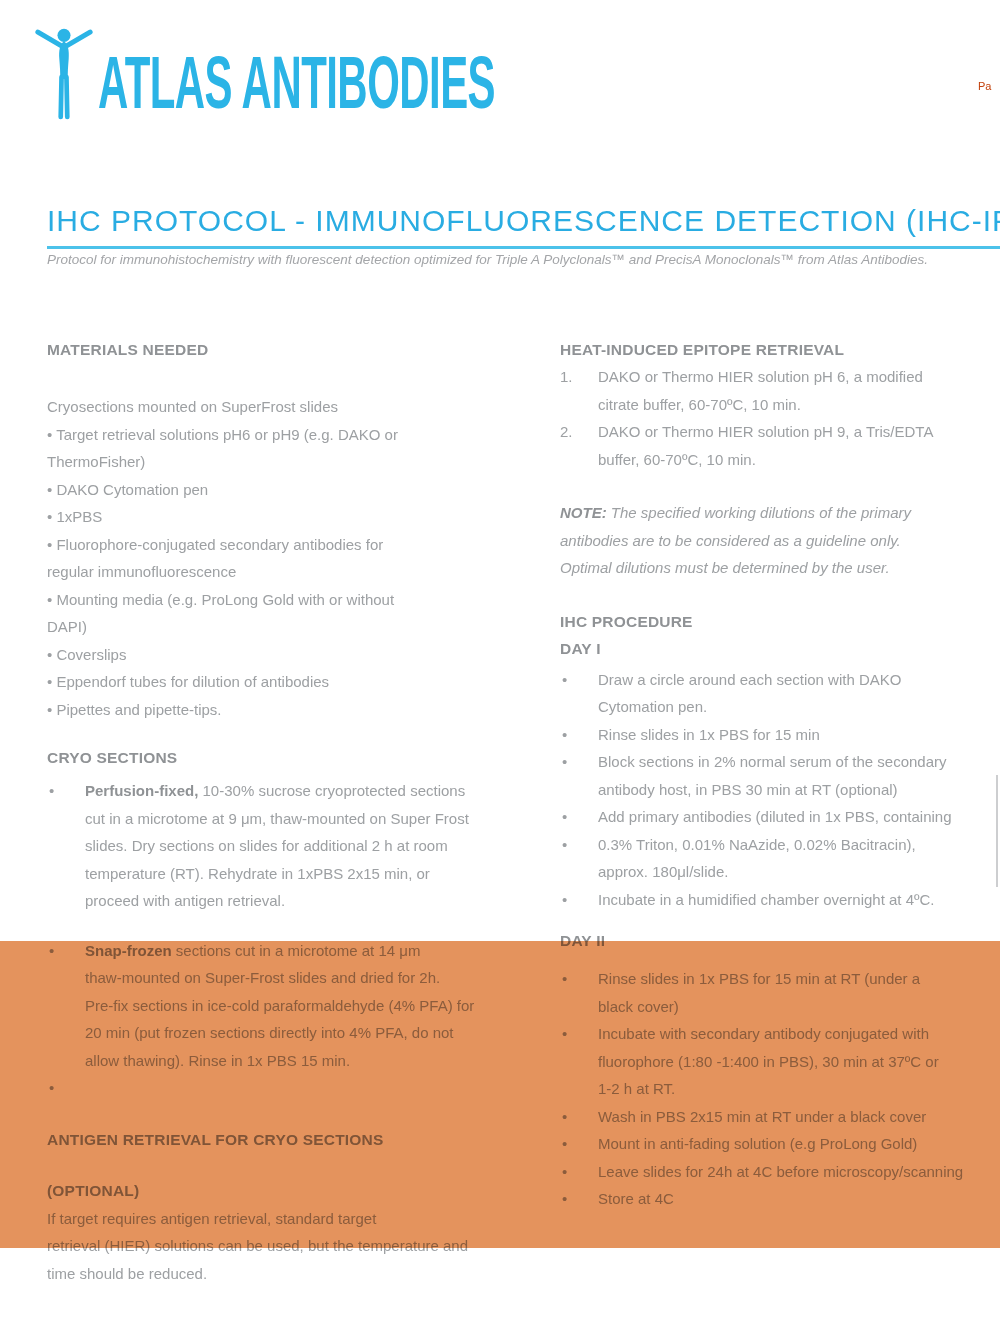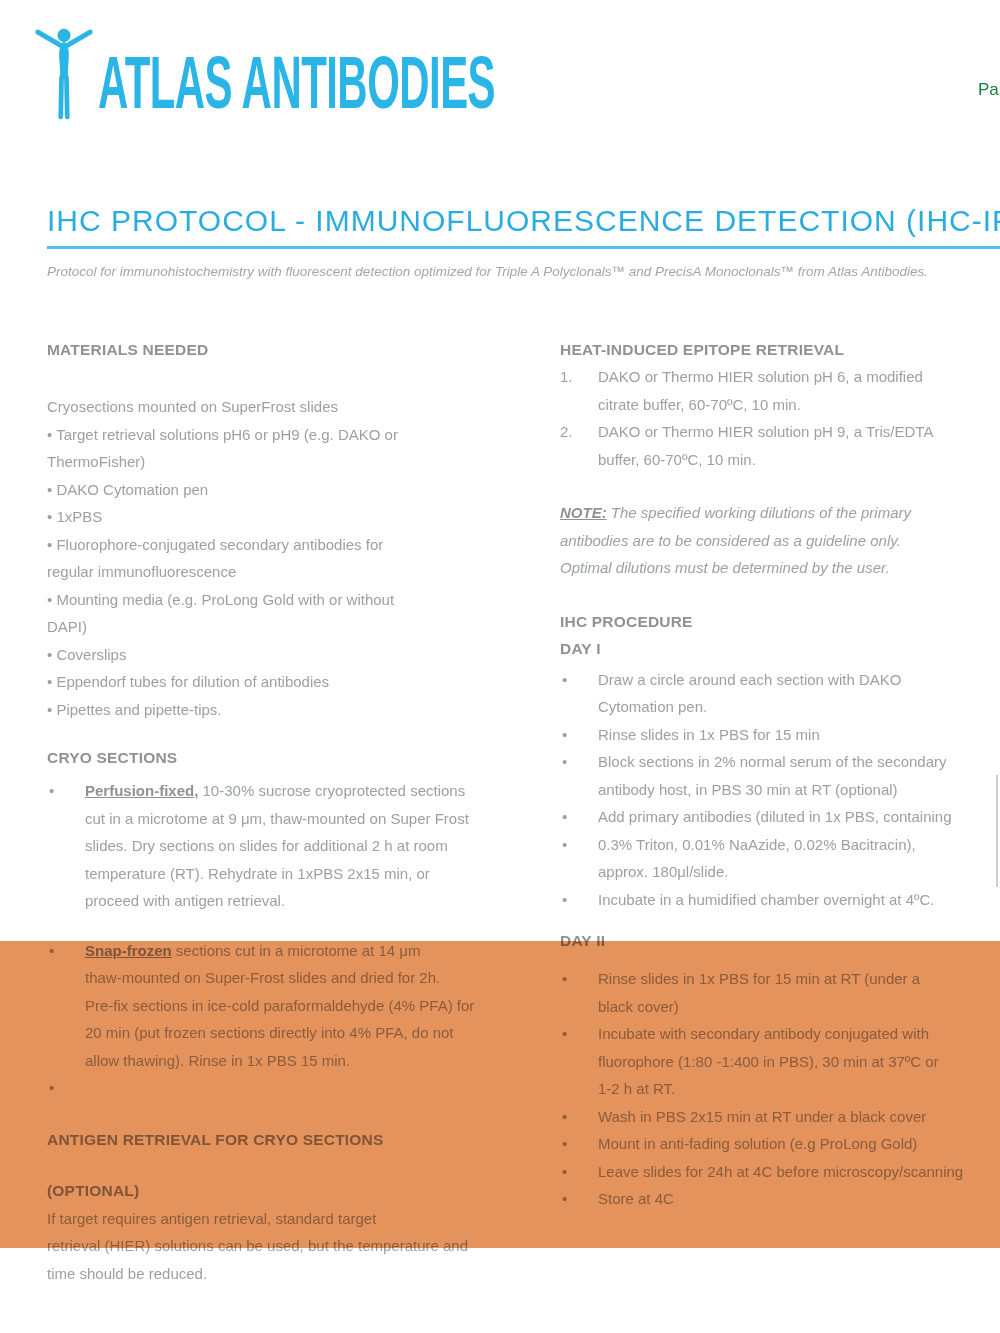--- a/index.html
+++ b/index.html
@@ -4,34 +4,34 @@
 <style>
   html,body{margin:0;padding:0;background:#ffffff;}
   .page{position:relative;width:1000px;height:1333px;background:#ffffff;overflow:hidden;
         font-family:"Liberation Sans","DejaVu Sans",sans-serif;}
   
   .logo-wrap{position:absolute;left:32px;top:28px;display:flex;align-items:flex-end;}
   .logo-figure{width:64px;height:92px;flex:0 0 auto;}
   .logo-text{color:#2bb4e6;font-weight:700;font-size:75px;line-height:75px;
              letter-spacing:-1px;transform:scaleX(0.56);transform-origin:left top;
              white-space:nowrap;margin-left:2px;margin-top:14px;}
-  .page-label{position:absolute;left:978px;top:80px;font-size:17px;color:#15803d;white-space:nowrap;}
+  .page-label{position:absolute;left:978px;top:80px;font-size:11px;color:#c2410c;white-space:nowrap;}
   
   .doc-title{position:absolute;left:47px;top:204px;font-size:30px;font-weight:500;
              letter-spacing:1px;color:#29ace2;white-space:nowrap;}
   .title-rule{position:absolute;left:47px;top:246px;width:953px;height:3px;background:#4cc2ea;}
-  .doc-subtitle{position:absolute;left:47px;top:264px;font-size:13.5px;font-style:italic;
+  .doc-subtitle{position:absolute;left:47px;top:252px;font-size:13.5px;font-style:italic;
                 color:#a3a5a8;white-space:nowrap;}
   
   .col{position:absolute;top:315px;}
   .col-left{left:47px;width:490px;}
   .col-right{left:560px;width:450px;}
   .h{font-weight:700;font-size:15.5px;line-height:22px;color:#8f9295;letter-spacing:.2px;white-space:nowrap;margin-top:24px;}
   .line{font-size:15px;line-height:27.5px;color:#9da0a3;white-space:nowrap;}
-  .lead{font-weight:700;color:#8f9295;text-decoration:underline;}
+  .lead{font-weight:700;color:#8f9295;}
   .bullet-item{position:relative;padding-left:38px;}
   .bullet-item .b{position:absolute;left:2px;top:0;}
   .num-item{position:relative;padding-left:38px;}
   .num-item .n{position:absolute;left:0;top:0;}
   .note .line{font-style:italic;}
   .note .lead{font-style:italic;}
   
   .highlight{position:absolute;left:0;top:941px;width:1000px;height:307px;
              background:#e4935d;mix-blend-mode:multiply;pointer-events:none;}
   .edge-line{position:absolute;left:996px;top:775px;width:2px;height:112px;background:#cdced0;}

